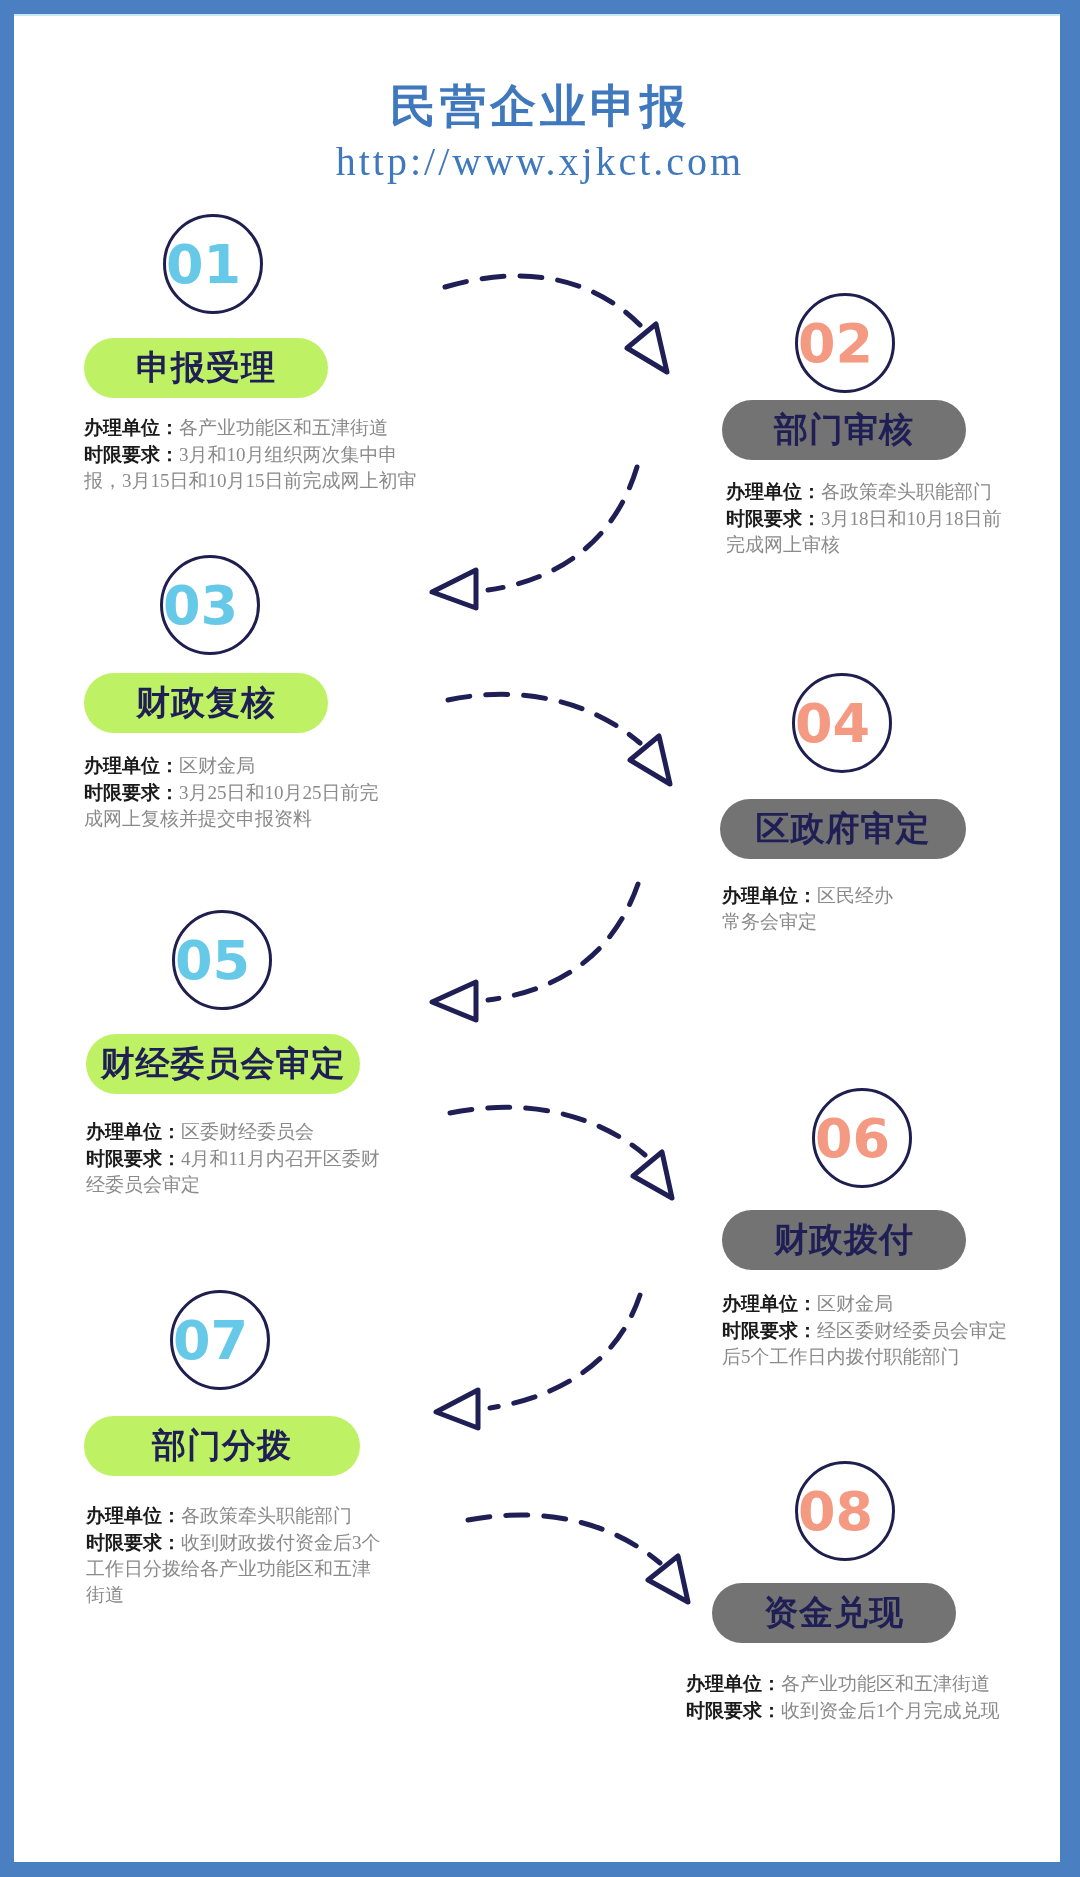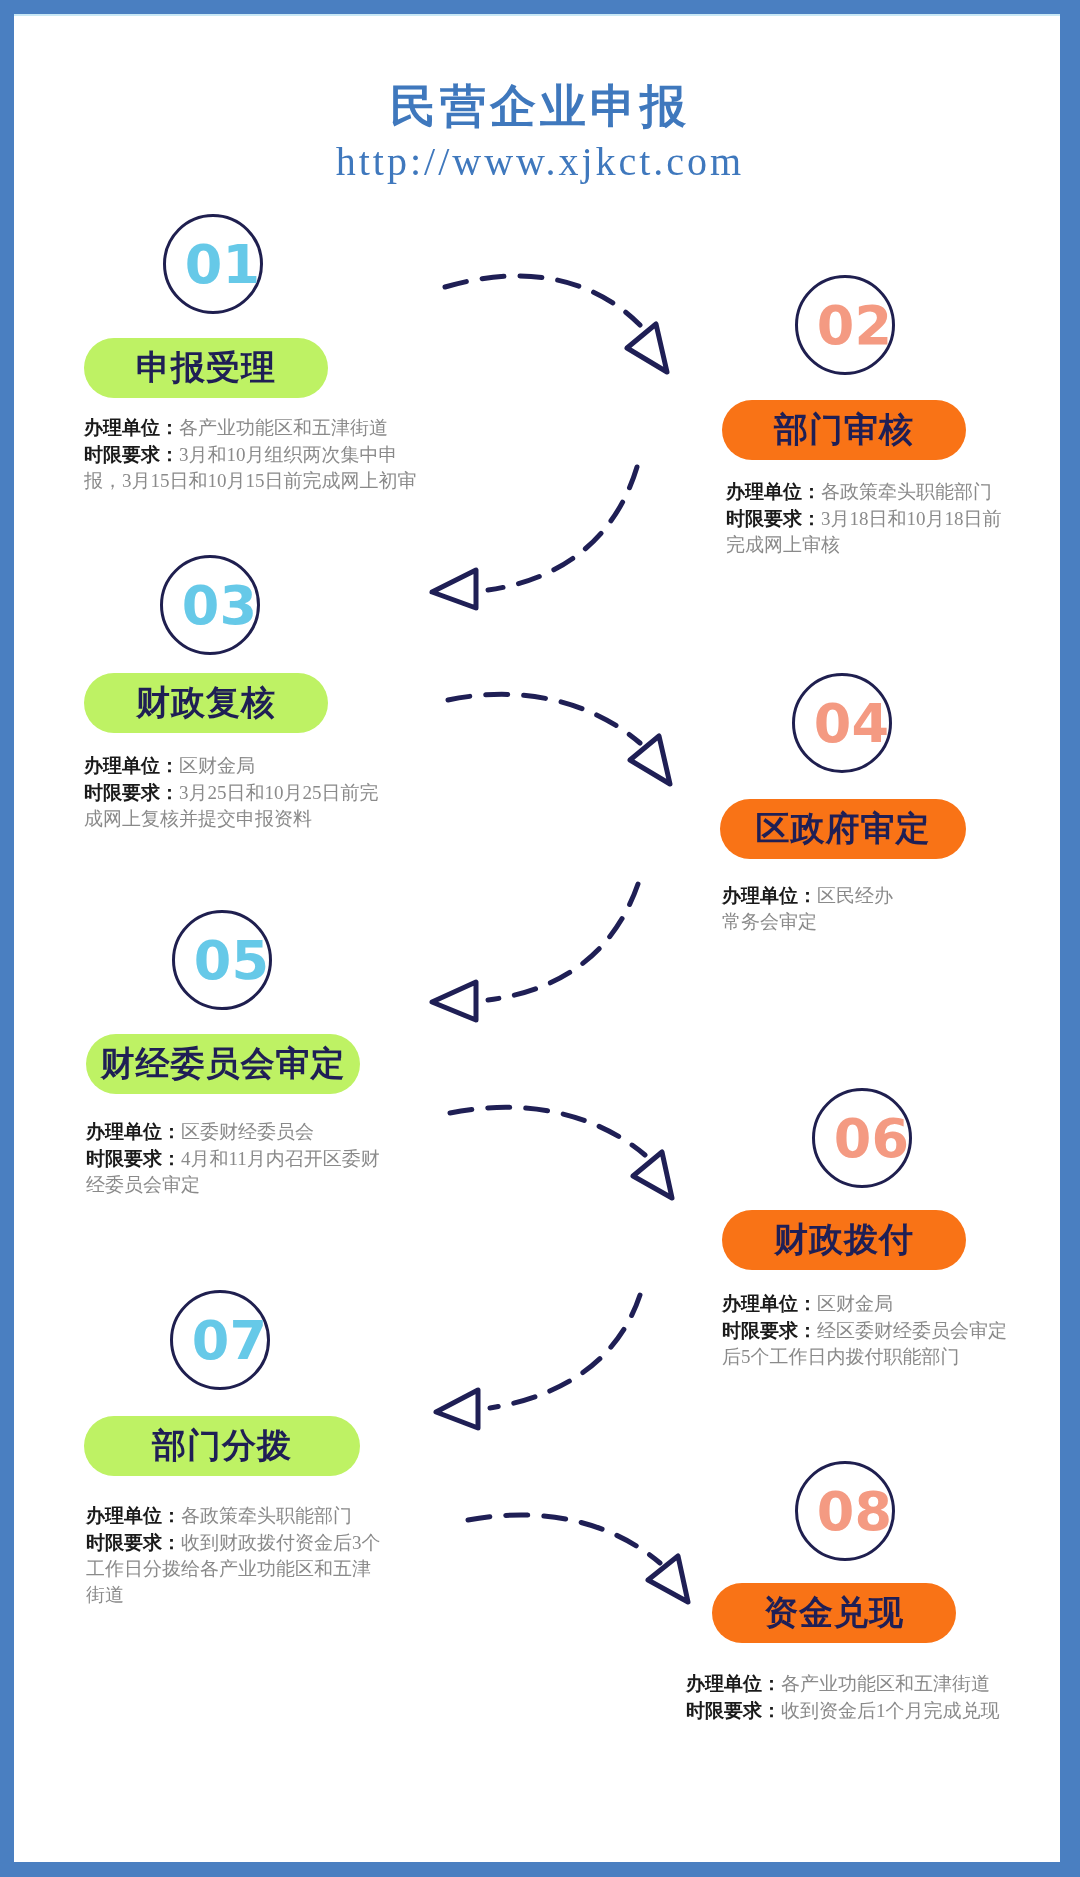--- a/index.html
+++ b/index.html
@@ -5,28 +5,28 @@
   html, body { margin:0; padding:0; }
   body { width:1080px; height:1877px; background:#4a7fc1; position:relative; overflow:hidden;
          font-family:"DejaVu Sans","Liberation Sans",sans-serif; }
   .panel { position:absolute; left:14px; top:14px; width:1046px; height:1848px; background:#ffffff;
            box-shadow: inset 0 2px 0 #c9e8f5; }
   .title { position:absolute; left:0; width:1080px; top:76px; text-align:center; font-size:46px;
            font-weight:bold; color:#3f78bd; letter-spacing:4px; }
   .url { position:absolute; left:0; width:1080px; top:138px; text-align:center; font-size:40px;
          color:#3f78bd; font-family:"Liberation Serif","DejaVu Serif",serif; letter-spacing:3px; }
   .circle { position:absolute; width:100px; height:100px; border:3px solid #1f1f4f; border-radius:50%;
-            display:flex; align-items:center; justify-content:flex-end; font-size:54px; font-weight:bold;
+            display:flex; align-items:center; justify-content:flex-start; font-size:54px; font-weight:bold;
             font-family:"DejaVu Sans","Liberation Sans",sans-serif; box-sizing:border-box; }
   .circle.blue { color:#66c9e8; }
   .circle.salmon { color:#f49a82; }
   .pill { position:absolute; height:60px; border-radius:30px; display:flex; align-items:center;
           justify-content:center; font-size:34px; font-weight:bold; color:#1f1f55; letter-spacing:1px; }
   .pill.blue { background:#bef264; }
-  .pill.salmon { background:#f97316;font-family:Liberation Mono, monospace; }
+  .pill.salmon { background:#737373;font-family:Liberation Mono, monospace; }
   .desc { position:absolute; font-size:19px; line-height:26px; color:#8a8a8a;
           font-family:"Liberation Serif","DejaVu Serif",serif; }
   .desc .lbl { color:#1a1a1a; font-weight:bold; font-family:"DejaVu Sans","Liberation Sans",sans-serif; }
   svg.arrows { position:absolute; left:0; top:0; }
 </style>
 </head>
 <body>
 
 <div class="panel"></div>
 
@@ -38,21 +38,21 @@
   </div>
 <div class="pill blue" style="left:84px;top:338px;width:244px;">
     <span>申报受理</span>
   </div>
 <div class="desc" style="left:84px;top:414px;width:380px;">
   <div><span class="lbl">办理单位：</span><span>各产业功能区和五津街道</span></div>
   <div><span class="lbl">时限要求：</span><span>3月和10月组织两次集中申</span></div>
   <div>报，3月15日和10月15日前完成网上初审</div>
 </div>
 
-<div class="circle salmon" style="left:795px;top:275px;">
+<div class="circle salmon" style="left:795px;top:293px;">
     <span>02</span>
   </div>
 <div class="pill salmon" style="left:722px;top:400px;width:244px;">
     <span>部门审核</span>
   </div>
 <div class="desc" style="left:726px;top:478px;width:320px;">
   <div><span class="lbl">办理单位：</span><span>各政策牵头职能部门</span></div>
   <div><span class="lbl">时限要求：</span><span>3月18日和10月18日前</span></div>
   <div>完成网上审核</div>
 </div>

